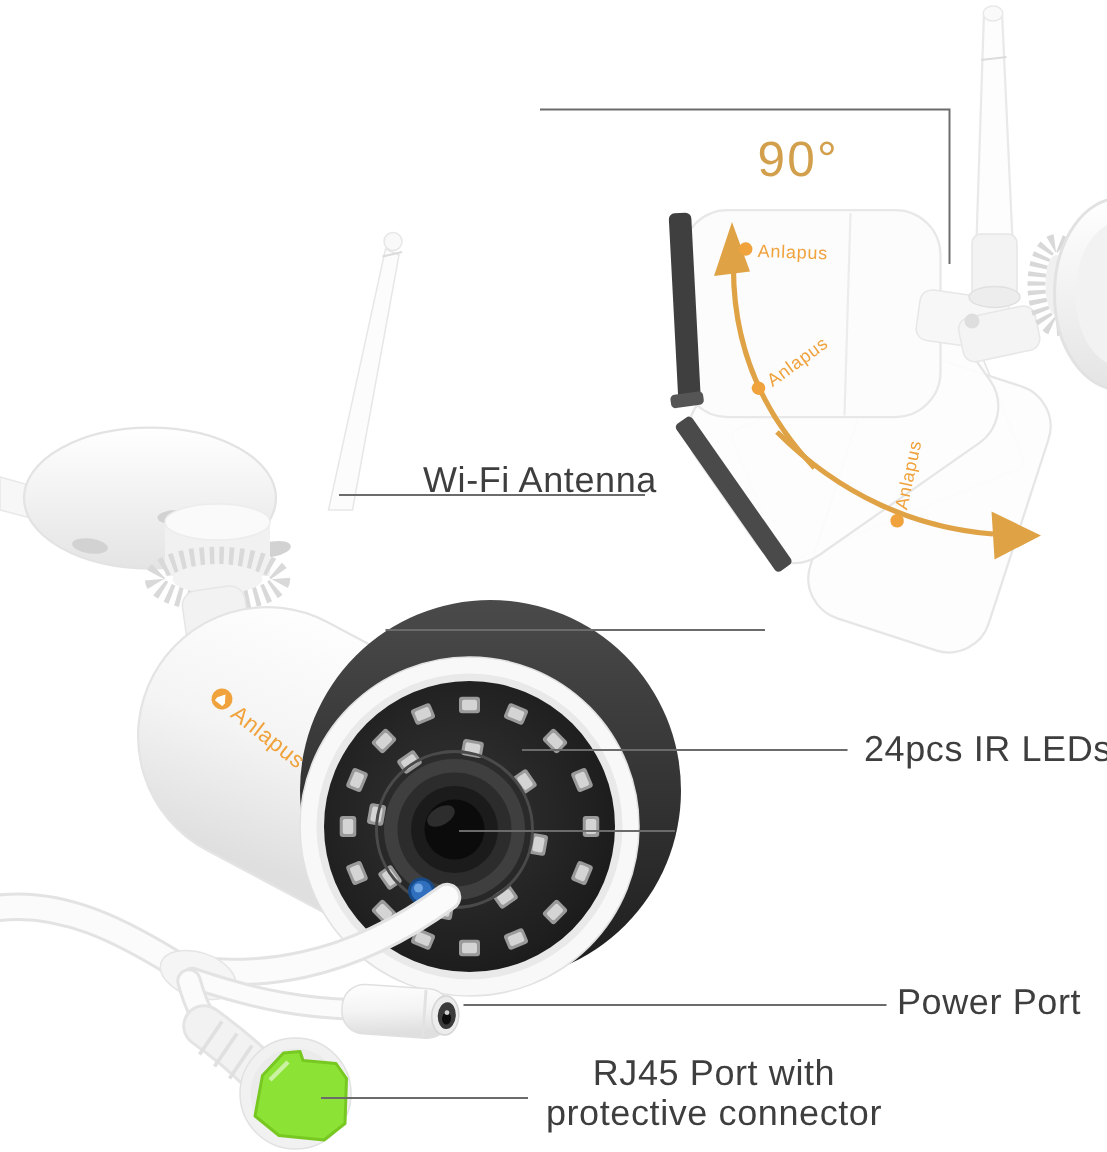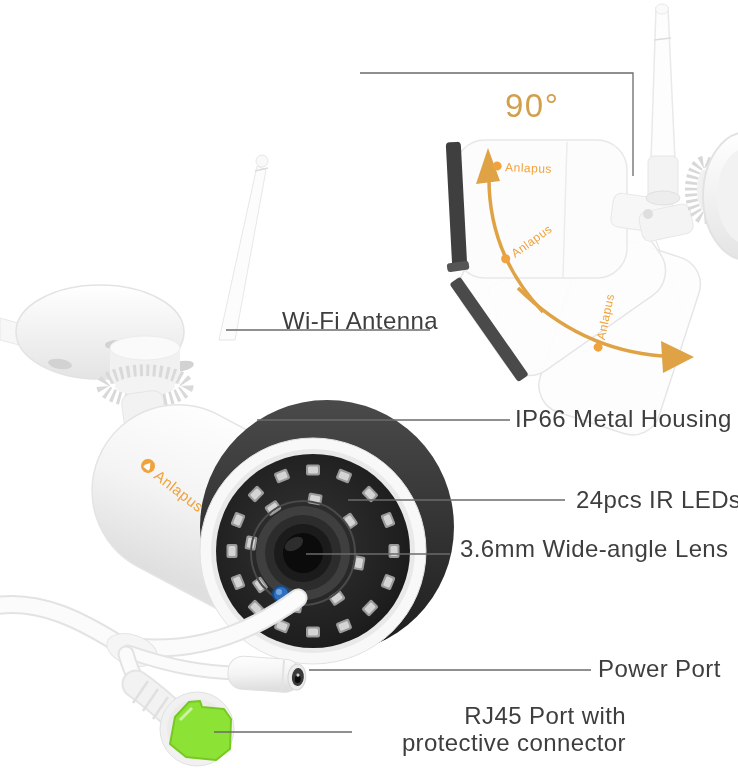--- a/index.html
+++ b/index.html
@@ -5,21 +5,21 @@
   html,body{margin:0;padding:0;background:#fff;}
   .stage{
     position:relative;width:738px;height:768px;background:#ffffff;overflow:hidden;
     font-family:"Liberation Sans","DejaVu Sans",sans-serif;
   }
   .stage svg{position:absolute;left:0;top:0;}
   .cl{
     position:absolute;white-space:nowrap;color:#3e3e3e;
     font-size:24px;line-height:26px;letter-spacing:0.4px;font-weight:400;
   }
-  .cl--center{white-space:normal;text-align:right;}
+  .cl--center{white-space:normal;text-align:center;}
   .cl--angle{
     font-size:33px;letter-spacing:1.5px;color:#D2A04C;font-weight:400;margin-left:32px;
   }
 </style>
 </head>
 <body>
 
 <div class="stage">
 
   <svg width="738" height="768" viewBox="0 0 738 768">
@@ -236,22 +236,20 @@
       <line x1="257" y1="420" x2="510" y2="420"></line>
       <line x1="348" y1="500" x2="565" y2="500"></line>
       <line x1="306" y1="554" x2="450" y2="554"></line>
       <line x1="309" y1="670" x2="591" y2="670"></line>
       <line x1="214" y1="732" x2="352" y2="732"></line>
     </g>
   </svg>
 
   <div class="cl cl--angle" style="left:473px;top:93px;">90°</div>
   <div class="cl" style="left:282px;top:308px;">Wi-Fi Antenna</div>
-  <div class="cl" style="left:515px;top:406px;">IP66 Metal Housing</div>
   <div class="cl" style="left:576px;top:487px;">24pcs IR LEDs</div>
-  <div class="cl" style="left:460px;top:536px;">3.6mm Wide-angle Lens</div>
   <div class="cl" style="left:598px;top:656px;">Power Port</div>
   <div class="cl cl--center" style="left:326px;top:702px;width:300px;line-height:27px;">
     <div>RJ45 Port with</div>
     <div>protective connector</div>
   </div>
 
 </div>
 
 </body></html>

